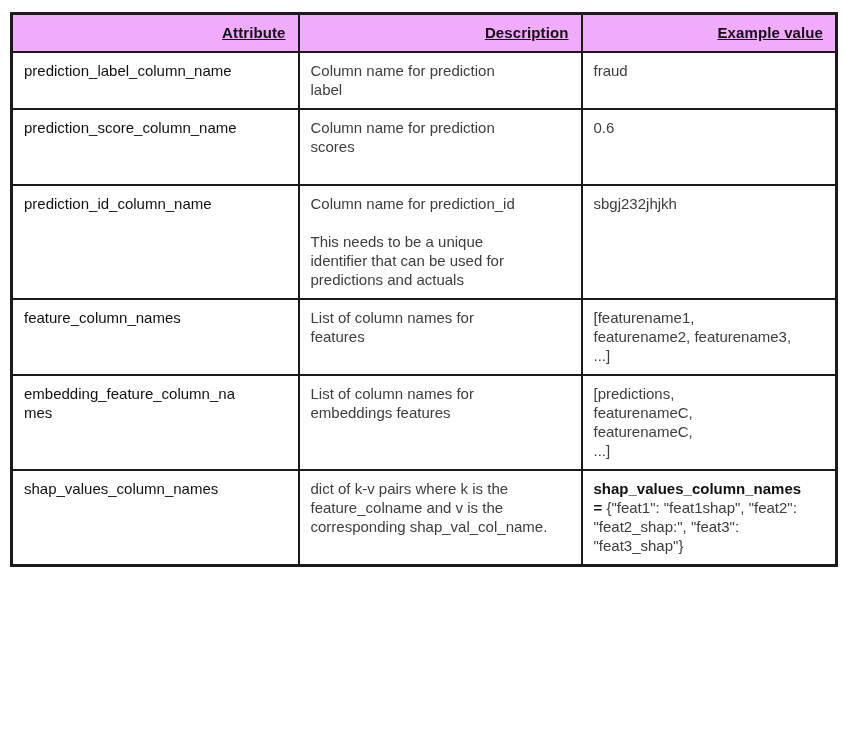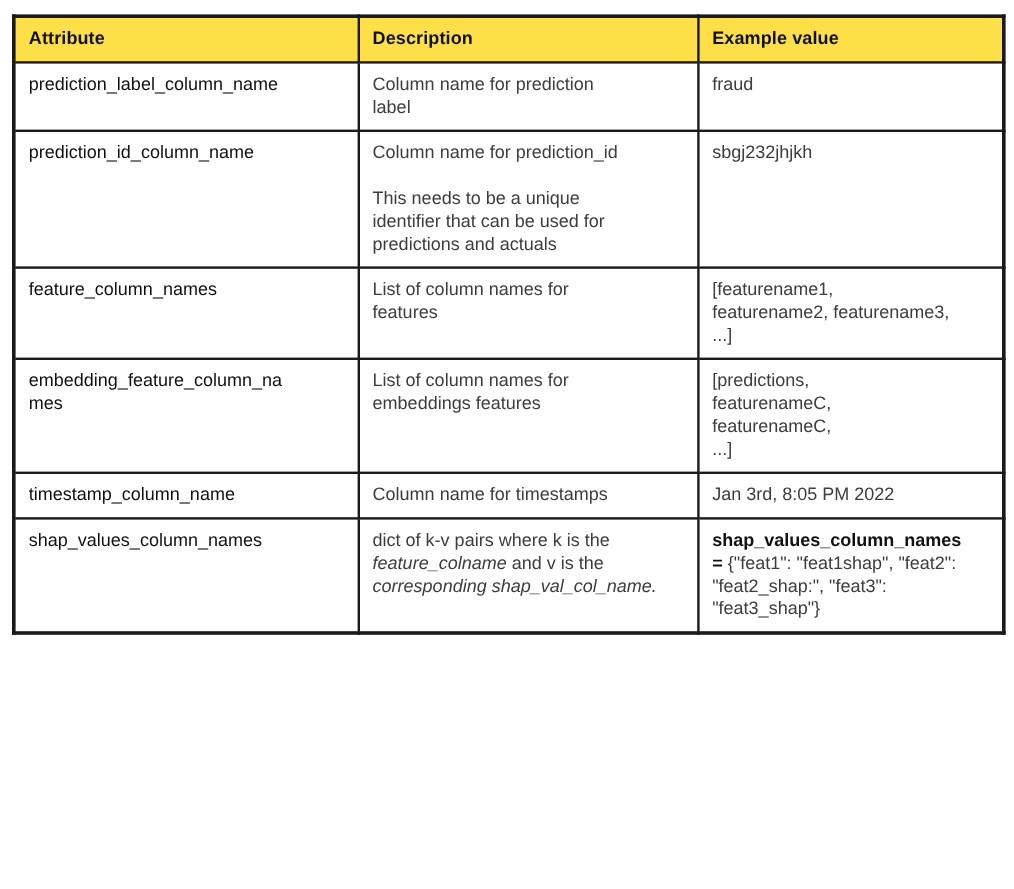--- a/index.html
+++ b/index.html
@@ -17,30 +17,31 @@
   th, td {
     border: 2px solid #1a1a1a;
     vertical-align: top;
     padding: 8px 12px 9px 11px;
     font-size: 15px;
     line-height: 19px;
     overflow-wrap: break-word;
     word-break: break-word;
   }
   th {
-    background: #fde047;
-    text-align: left;
+    background: #f0abfc;
+    text-align: right;
     color: #111111;
     font-weight: bold;
     letter-spacing: 0.1px;
+    text-decoration: underline;
   }
   td { color: #3d3d3d; }
   td.col-attribute { font-weight: normal; color: #111111; }
   .line { min-height: 19px; }
-  .seg-i { font-style: italic; }
+  .seg-i { }
   .seg-b { font-weight: bold; color: #111111; }
 </style>
 </head>
 <body>
 
 <table class="attr-table">
   <colgroup>
     <col style="width:287px">
     <col style="width:283px">
     <col style="width:255px">
@@ -56,20 +57,33 @@
       <tr>
         <td class="col-attribute">
           <div class="line"><span>prediction_label_column_name</span></div>
         </td>
         <td class="col-description">
           <div class="line"><span>Column name for prediction</span></div>
           <div class="line"><span>label</span></div>
         </td>
         <td class="col-example">
           <div class="line"><span>fraud</span></div>
+        </td>
+      </tr>
+      <tr>
+        <td class="col-attribute">
+          <div class="line"><span>prediction_score_column_name</span></div>
+        </td>
+        <td class="col-description">
+          <div class="line"><span>Column name for prediction</span></div>
+          <div class="line"><span>scores</span></div>
+          <div class="line">&nbsp;</div>
+        </td>
+        <td class="col-example">
+          <div class="line"><span>0.6</span></div>
         </td>
       </tr>
       <tr>
         <td class="col-attribute">
           <div class="line"><span>prediction_id_column_name</span></div>
         </td>
         <td class="col-description">
           <div class="line"><span>Column name for prediction_id</span></div>
           <div class="line">&nbsp;</div>
           <div class="line"><span>This needs to be a unique</span></div>
@@ -105,31 +119,20 @@
         </td>
         <td class="col-example">
           <div class="line"><span>[predictions,</span></div>
           <div class="line"><span>featurenameC,</span></div>
           <div class="line"><span>featurenameC,</span></div>
           <div class="line"><span>...]</span></div>
         </td>
       </tr>
       <tr>
         <td class="col-attribute">
-          <div class="line"><span>timestamp_column_name</span></div>
-        </td>
-        <td class="col-description">
-          <div class="line"><span>Column name for timestamps</span></div>
-        </td>
-        <td class="col-example">
-          <div class="line"><span>Jan 3rd, 8:05 PM 2022</span></div>
-        </td>
-      </tr>
-      <tr>
-        <td class="col-attribute">
           <div class="line"><span>shap_values_column_names</span></div>
         </td>
         <td class="col-description">
           <div class="line"><span>dict of k-v pairs where k is the </span><span class="seg-i">feature_colname</span><span> and v is the </span><span class="seg-i">corresponding</span><span> </span><span class="seg-i">shap_val_col_name.</span></div>
         </td>
         <td class="col-example">
           <div class="line"><span class="seg-b">shap_values_column_names</span></div>
           <div class="line"><span class="seg-b">= </span><span>{"feat1": "feat1shap", "feat2":</span></div>
           <div class="line"><span>"feat2_shap:", "feat3":</span></div>
           <div class="line"><span>"feat3_shap"}</span></div>

